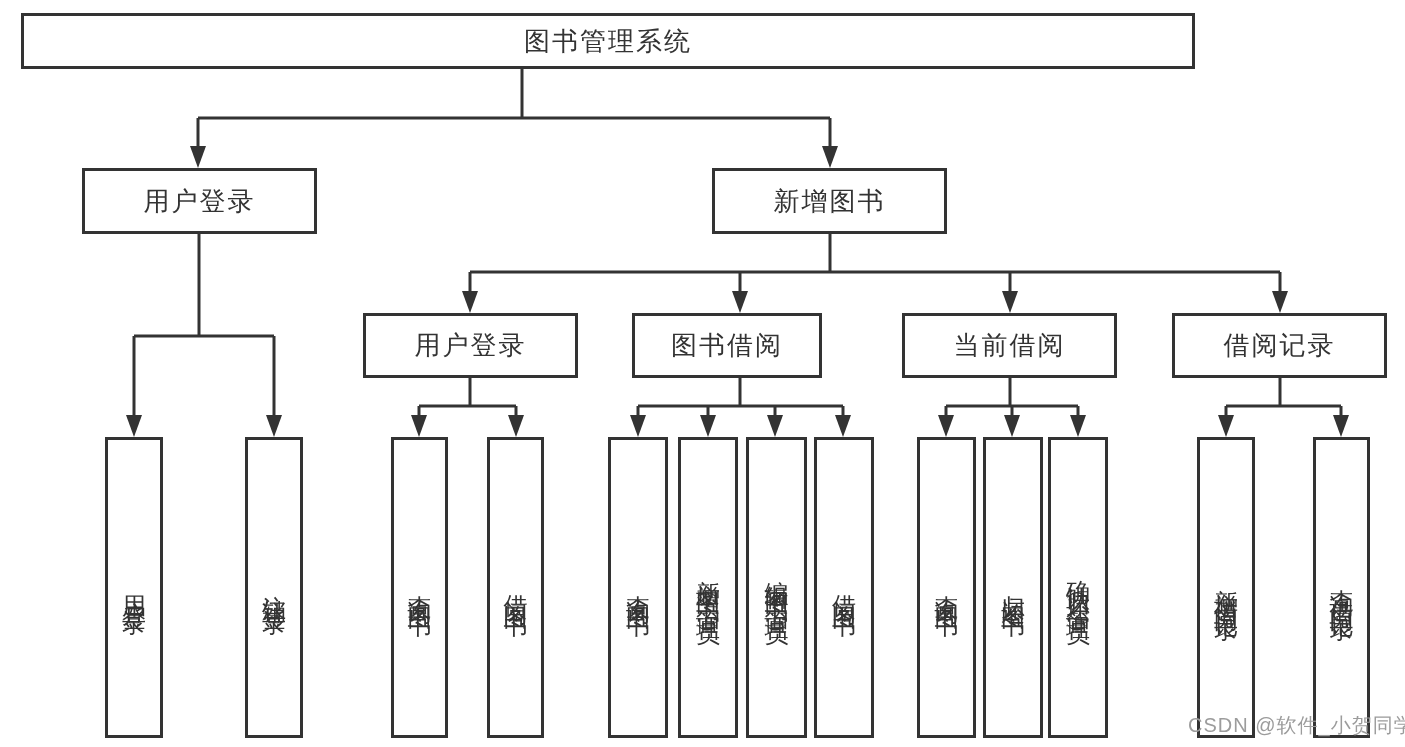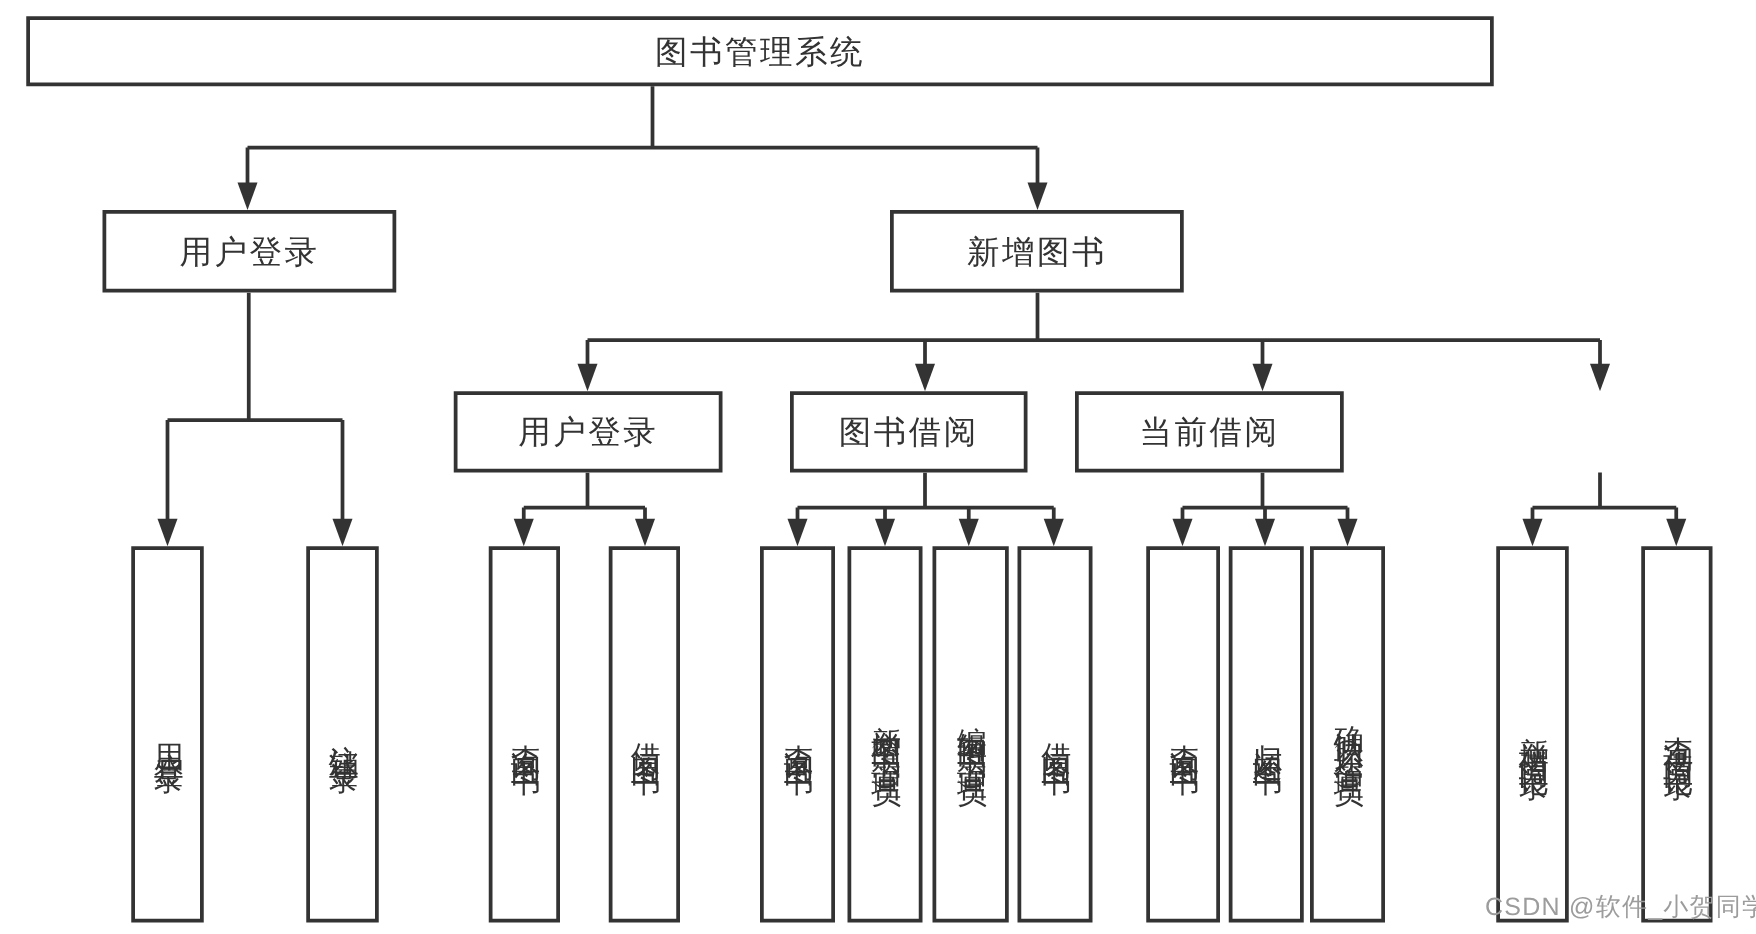--- a/index.html
+++ b/index.html
@@ -52,21 +52,21 @@
     height: 301px;
   }
   
   #root          { left: 21px;  top: 13px;  width: 1174px; height: 56px; }
   
   #user-login    { left: 82px;  top: 168px; width: 235px; height: 66px; }
   #book-mgmt     { left: 712px; top: 168px; width: 235px; height: 66px; }
   
   #new-book      { left: 363px; top: 313px; width: 215px; height: 65px; }
   #book-borrow   { left: 632px; top: 313px; width: 190px; height: 65px; }
-  #cur-borrow    { left: 860px; top: 313px; width: 215px; height: 65px; }
+  #cur-borrow    { left: 902px; top: 313px; width: 215px; height: 65px; }
   #borrow-rec    { left: 1172px; top: 313px; width: 215px; height: 65px; }
   
   #leaf-a1 { left: 105px;  width: 58px; }
   #leaf-a2 { left: 245px;  width: 58px; }
   #leaf-b1 { left: 391px;  width: 57px; }
   #leaf-b2 { left: 487px;  width: 57px; }
   #leaf-c1 { left: 608px;  width: 60px; }
   #leaf-c2 { left: 678px;  width: 60px; }
   #leaf-c3 { left: 746px;  width: 61px; }
   #leaf-c4 { left: 814px;  width: 60px; }
@@ -194,20 +194,23 @@
 
   <div class="hbox" id="new-book">
     <span>用户登录</span>
   </div>
   <div class="hbox" id="book-borrow">
     <span>图书借阅</span>
   </div>
   <div class="hbox" id="cur-borrow">
     <span>当前借阅</span>
   </div>
+  <div class="hbox" id="borrow-rec">
+    <span>借阅记录</span>
+  </div>
 
   <div class="vbox" id="leaf-a1">
     <span>用户登录</span>
   </div>
   <div class="vbox" id="leaf-a2">
     <span>注销登录</span>
   </div>
   <div class="vbox" id="leaf-b1">
     <span>查询图书</span>
   </div>

